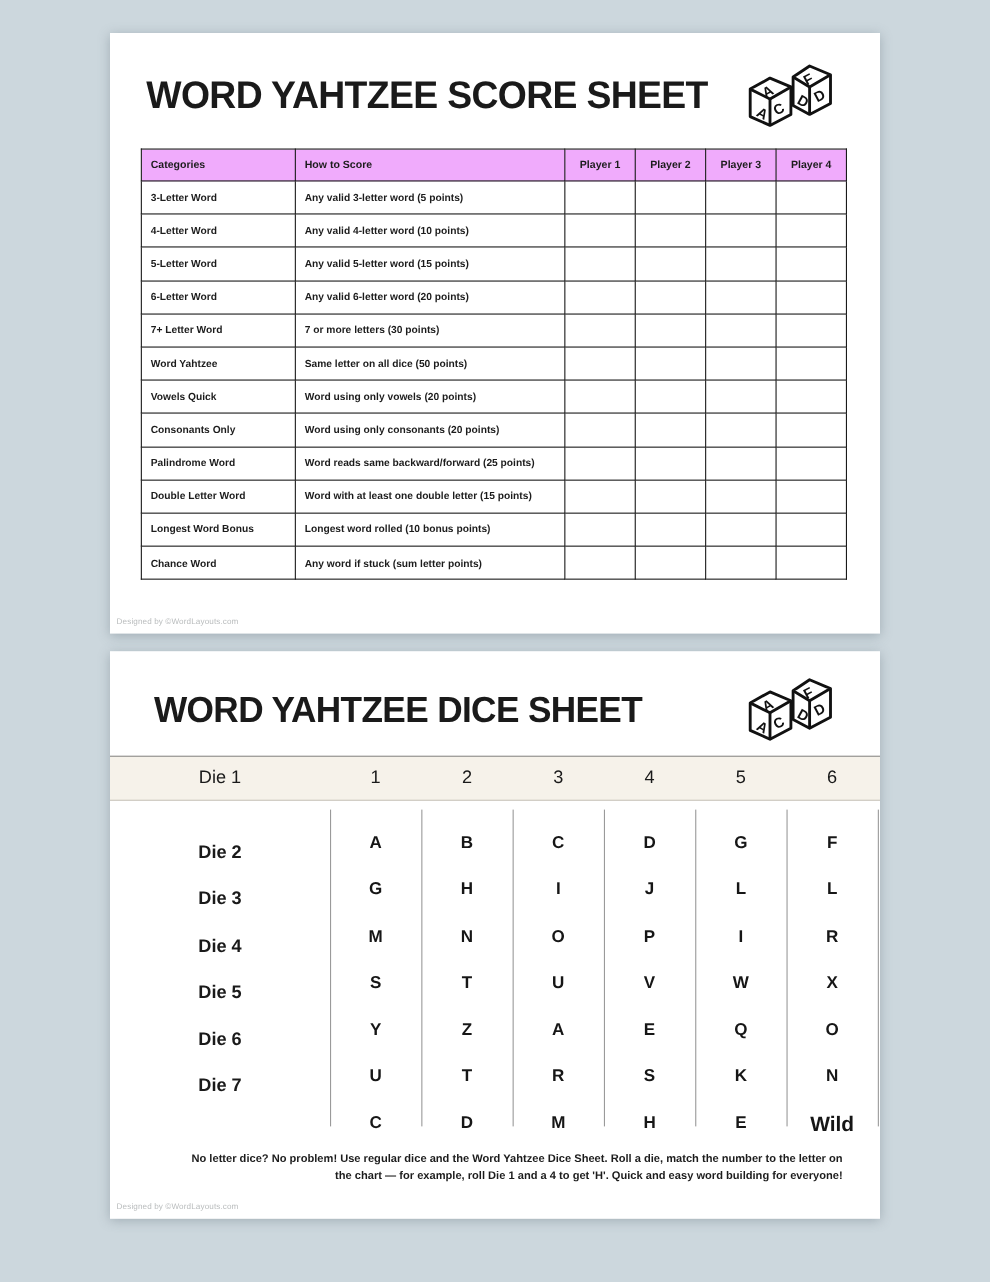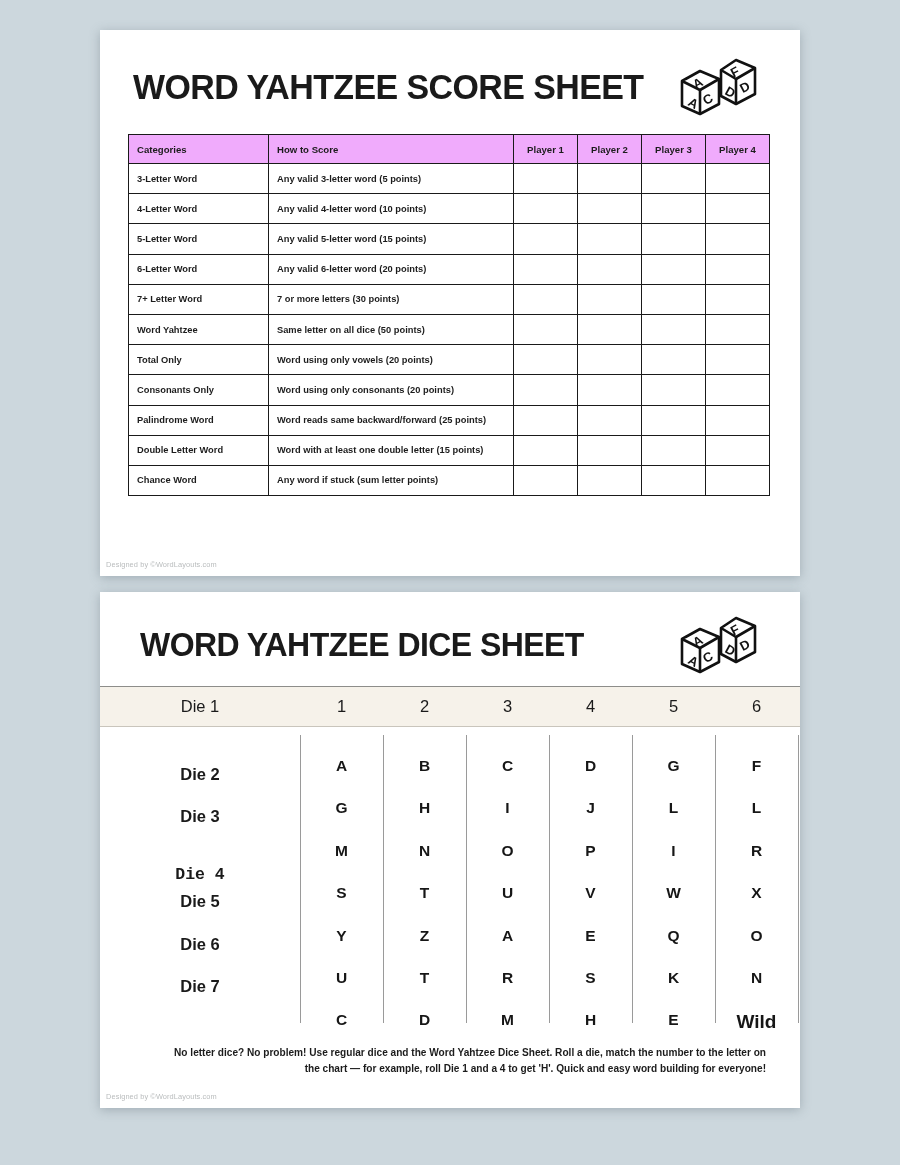--- a/index.html
+++ b/index.html
@@ -248,21 +248,21 @@
           </tr>
           <tr>
             <td>Word Yahtzee</td>
             <td>Same letter on all dice (50 points)</td>
             <td class="pcol"></td>
             <td class="pcol"></td>
             <td class="pcol"></td>
             <td class="pcol"></td>
           </tr>
           <tr>
-            <td>Total Only</td>
+            <td>Vowels Quick</td>
             <td>Word using only vowels (20 points)</td>
             <td class="pcol"></td>
             <td class="pcol"></td>
             <td class="pcol"></td>
             <td class="pcol"></td>
           </tr>
           <tr>
             <td>Consonants Only</td>
             <td>Word using only consonants (20 points)</td>
             <td class="pcol"></td>
@@ -274,20 +274,28 @@
             <td>Palindrome Word</td>
             <td>Word reads same backward/forward (25 points)</td>
             <td class="pcol"></td>
             <td class="pcol"></td>
             <td class="pcol"></td>
             <td class="pcol"></td>
           </tr>
           <tr>
             <td>Double Letter Word</td>
             <td>Word with at least one double letter (15 points)</td>
+            <td class="pcol"></td>
+            <td class="pcol"></td>
+            <td class="pcol"></td>
+            <td class="pcol"></td>
+          </tr>
+          <tr>
+            <td>Longest Word Bonus</td>
+            <td>Longest word rolled (10 bonus points)</td>
             <td class="pcol"></td>
             <td class="pcol"></td>
             <td class="pcol"></td>
             <td class="pcol"></td>
           </tr>
           <tr>
             <td>Chance Word</td>
             <td>Any word if stuck (sum letter points)</td>
             <td class="pcol"></td>
             <td class="pcol"></td>
@@ -383,21 +391,21 @@
         <div class="letter" style="left: 532px; top: 236px;">K</div>
         <div class="letter" style="left: 615px; top: 236px;">N</div>
         <div class="letter" style="left: 200px; top: 278.4px;">C</div>
         <div class="letter" style="left: 283px; top: 278.4px;">D</div>
         <div class="letter" style="left: 366px; top: 278.4px;">M</div>
         <div class="letter" style="left: 449px; top: 278.4px;">H</div>
         <div class="letter" style="left: 532px; top: 278.4px;">E</div>
         <div class="letter wild" style="left: 615px; top: 278.4px;">Wild</div>
         <div class="die-label" style="top: 32px;">Die 2</div>
         <div class="die-label" style="top: 74.4px;">Die 3</div>
-        <div class="die-label" style="top: 132px; font-family: Liberation Mono, monospace;">Die 4</div>
+        <div class="die-label" style="top: 117px;">Die 4</div>
         <div class="die-label" style="top: 159.2px;">Die 5</div>
         <div class="die-label" style="top: 201.6px;">Die 6</div>
         <div class="die-label" style="top: 244px;">Die 7</div>
       </div>
   </div>
 
   <div class="dice-note">No letter dice? No problem! Use regular dice and the Word Yahtzee Dice Sheet. Roll a die, match the number to the letter on the chart — for example, roll Die 1 and a 4 to get 'H'. Quick and easy word building for everyone!</div>
 
   <div class="credit">Designed by ©WordLayouts.com</div>
 </div>

